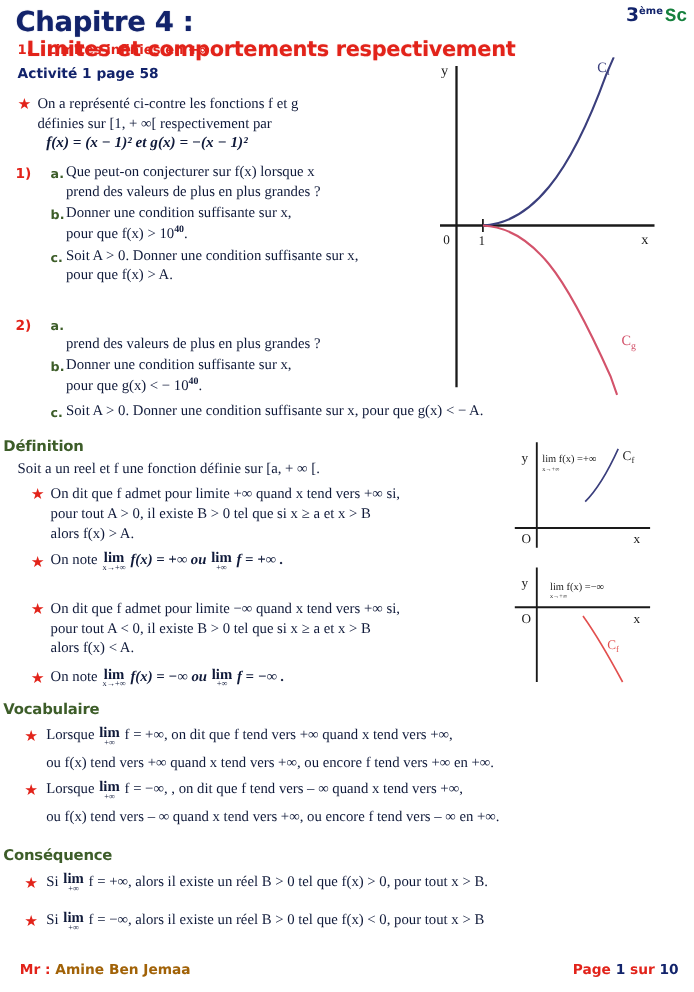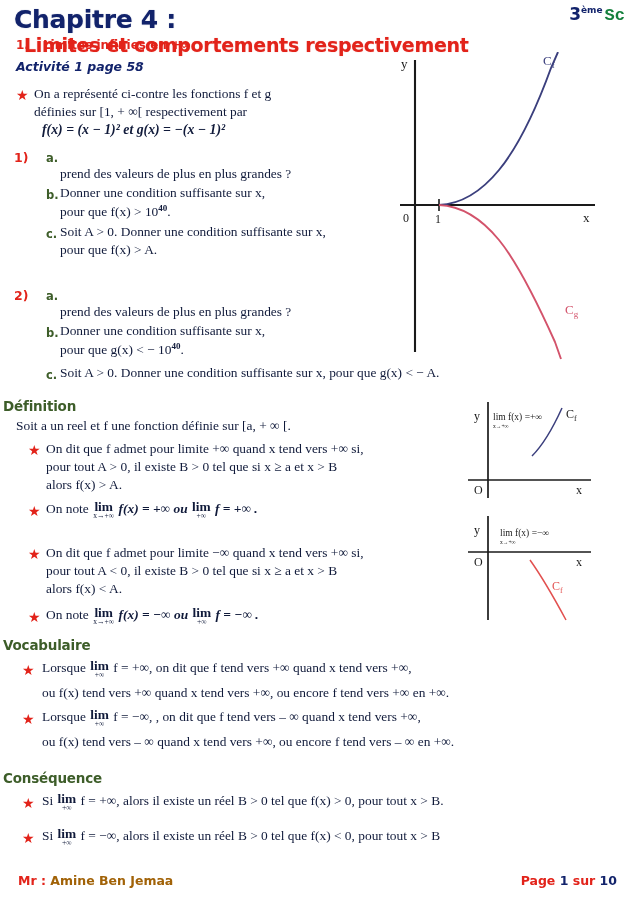--- a/index.html
+++ b/index.html
@@ -29,21 +29,21 @@
   .grade .sc{color:#15803d;margin-left:2px;font-family:Liberation Mono, monospace;}
 
   
   .sec-num{
     position:absolute;font-family:"DejaVu Sans",sans-serif;font-weight:bold;
     font-size:12px;color:#e2231a;
   }
   .sec-num .n{margin-right:14px;}
   .activite{
     position:absolute;left:16px;top:59px;
-    font-family:"DejaVu Sans",sans-serif;font-weight:bold;font-size:12.5px;color:#12236b;font-style:italic;
+    font-family:"DejaVu Sans",sans-serif;font-weight:bold;font-size:12.5px;color:#12236b;
   }
   .greenhead{
     position:absolute;left:3px;
     font-family:"DejaVu Sans",sans-serif;font-weight:bold;font-size:13.5px;
     color:#3d5d29;letter-spacing:-.2px;
   }
 
   
   .t{position:absolute;font-size:13.4px;line-height:1.18;white-space:nowrap;}
   .b{font-weight:bold;}
@@ -93,20 +93,21 @@
   </div>
   <div class="activite">Activité 1 page 58</div>
 
   <span class="star" style="left:16px;top:88px;">★</span>
   <div class="t" style="left:34px;top:86px;">On a représenté ci-contre les fonctions f et g</div>
   <div class="t" style="left:34px;top:104px;">définies sur [1, + ∞[ respectivement par</div>
   <div class="t b i" style="left:42px;top:122px;font-size:13.8px;">f(x)  =  (x − 1)²  et  g(x) =  −(x − 1)²</div>
 
   <div class="mk red" style="position:absolute;left:14px;top:150px;font-size:12.5px;">1)</div>
   <div class="mk grn" style="position:absolute;left:46px;top:151px;">a.</div>
+  <div class="t" style="left:60px;top:148px;">Que peut-on conjecturer sur f(x) lorsque x</div>
   <div class="t" style="left:60px;top:166px;">prend des valeurs de plus en plus grandes ?</div>
 
   <div class="mk grn" style="position:absolute;left:46px;top:188px;">b.</div>
   <div class="t" style="left:60px;top:185px;">Donner une condition suffisante sur x,</div>
   <div class="t" style="left:60px;top:203px;">
     <span>pour que f(x)  &gt;  10</span><sup class="e">40</sup><span>.</span>
   </div>
 
   <div class="mk grn" style="position:absolute;left:46px;top:227px;">c.</div>
   <div class="t" style="left:60px;top:224px;">Soit A  &gt;  0. Donner une condition suffisante sur x,</div>

